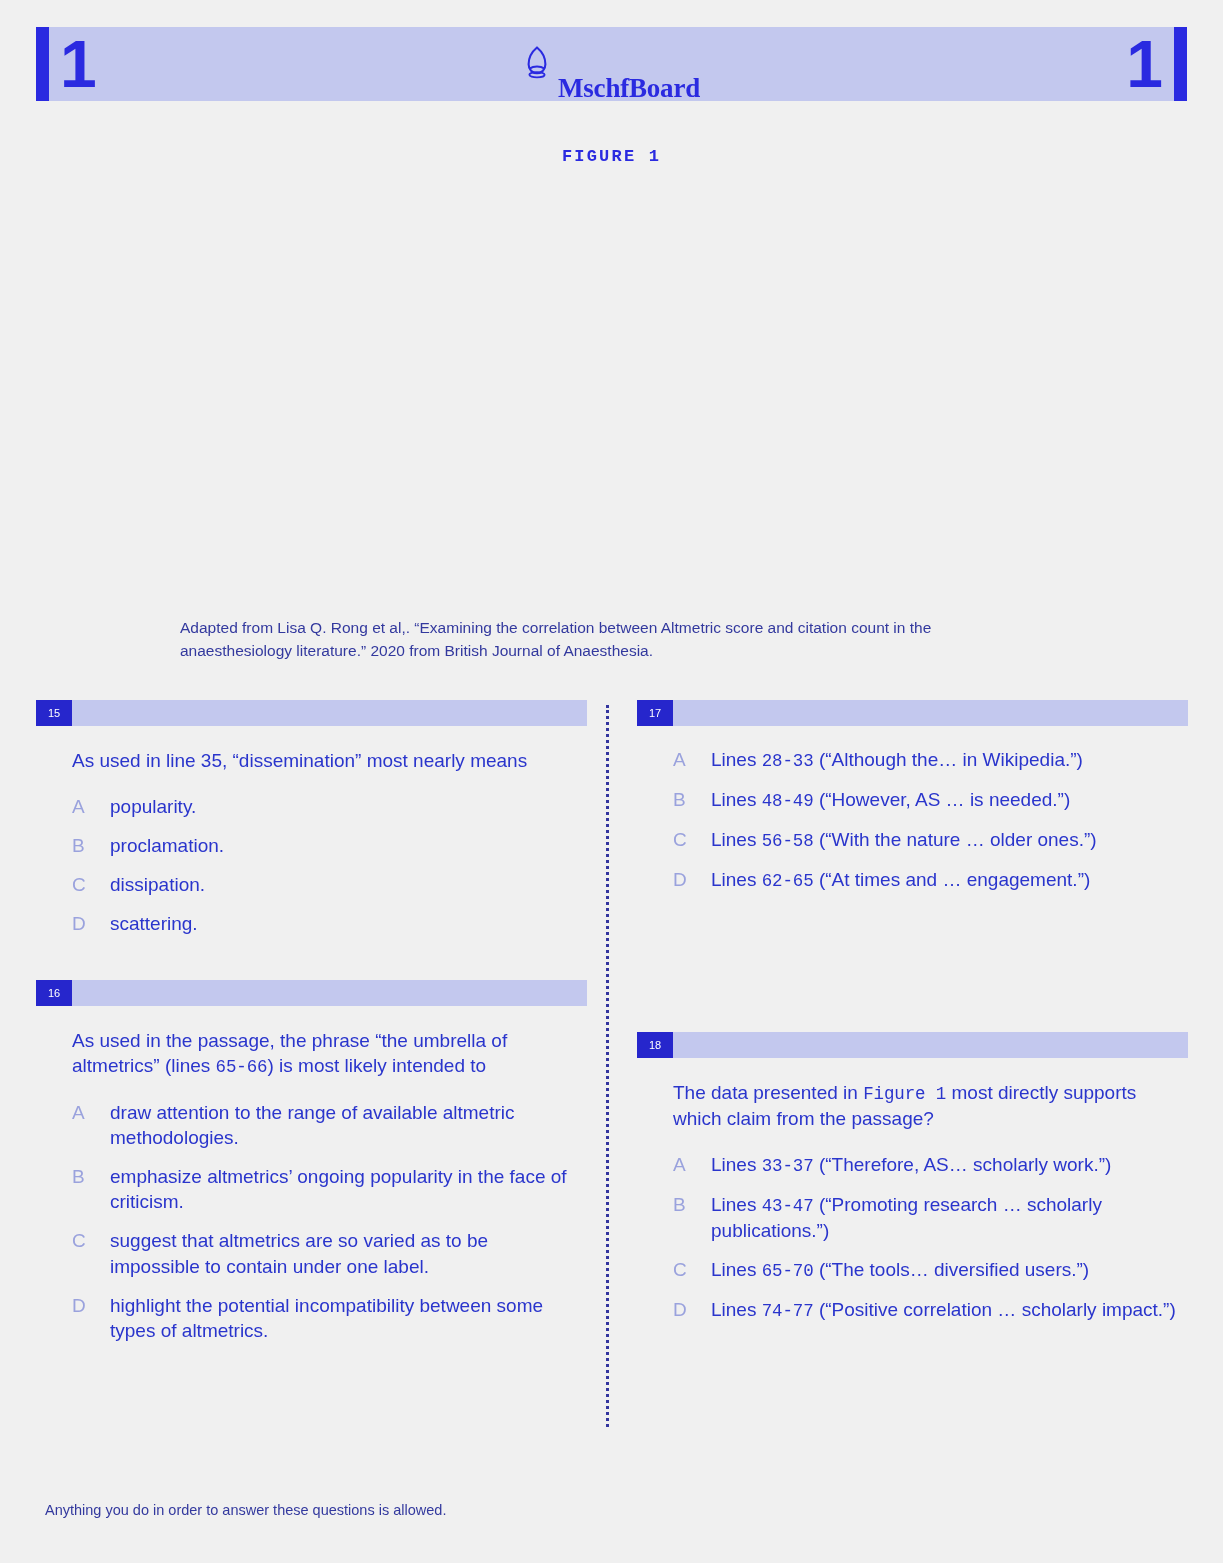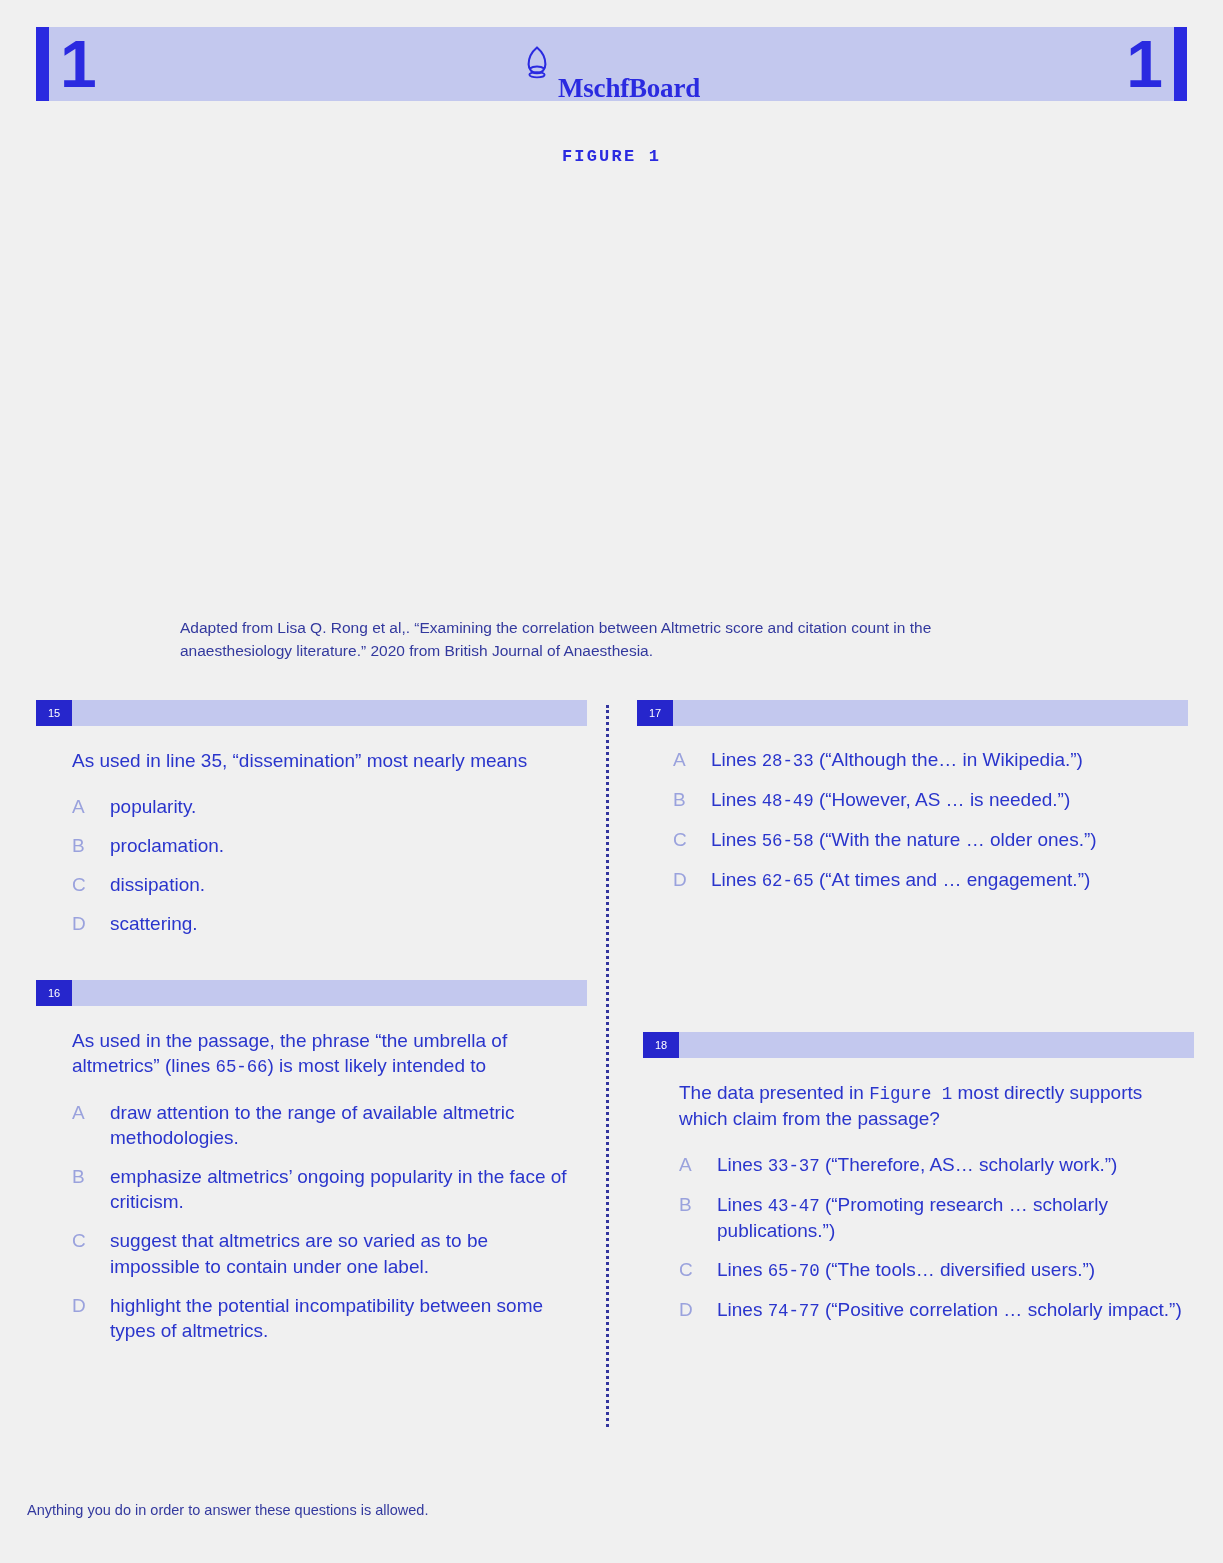--- a/index.html
+++ b/index.html
@@ -178,21 +178,21 @@
 
   .mono {
     font-family: "Liberation Mono", monospace;
     font-size: 0.92em;
     letter-spacing: -0.1px;
   }
 
   
   .footer {
     position: absolute;
-    left: 27px;
+    left: 45px;
     top: 1502px;
     font-size: 14.5px;
     color: #33399e;
   }
 </style>
 </head>
 <body>
 
 <div class="header">
   <div class="header-rail left"></div>
@@ -290,21 +290,21 @@
           <div class="opt">
             <div class="opt-letter">C</div>
             <div class="opt-text"><span>Lines </span><span class="mono">56-58</span><span> (“With the nature … older ones.”)</span></div>
           </div>
           <div class="opt">
             <div class="opt-letter">D</div>
             <div class="opt-text"><span>Lines </span><span class="mono">62-65</span><span> (“At times and … engagement.”)</span></div>
           </div>
         </div>
       </div>
-      <div class="qblock" style="position: absolute; top: 332px; left: 6px;">
+      <div class="qblock" style="position: absolute; top: 332px; left: 0px;">
         <div class="qbar">
           <div class="qnum">18</div>
         </div>
         <div class="qstem"><span>The data presented in </span><span class="mono">Figure 1</span><span> most directly supports which claim from the passage?</span></div>
         <div class="qoptions">
           <div class="opt">
             <div class="opt-letter">A</div>
             <div class="opt-text"><span>Lines </span><span class="mono">33-37</span><span> (“Therefore, AS… scholarly work.”)</span></div>
           </div>
           <div class="opt">

